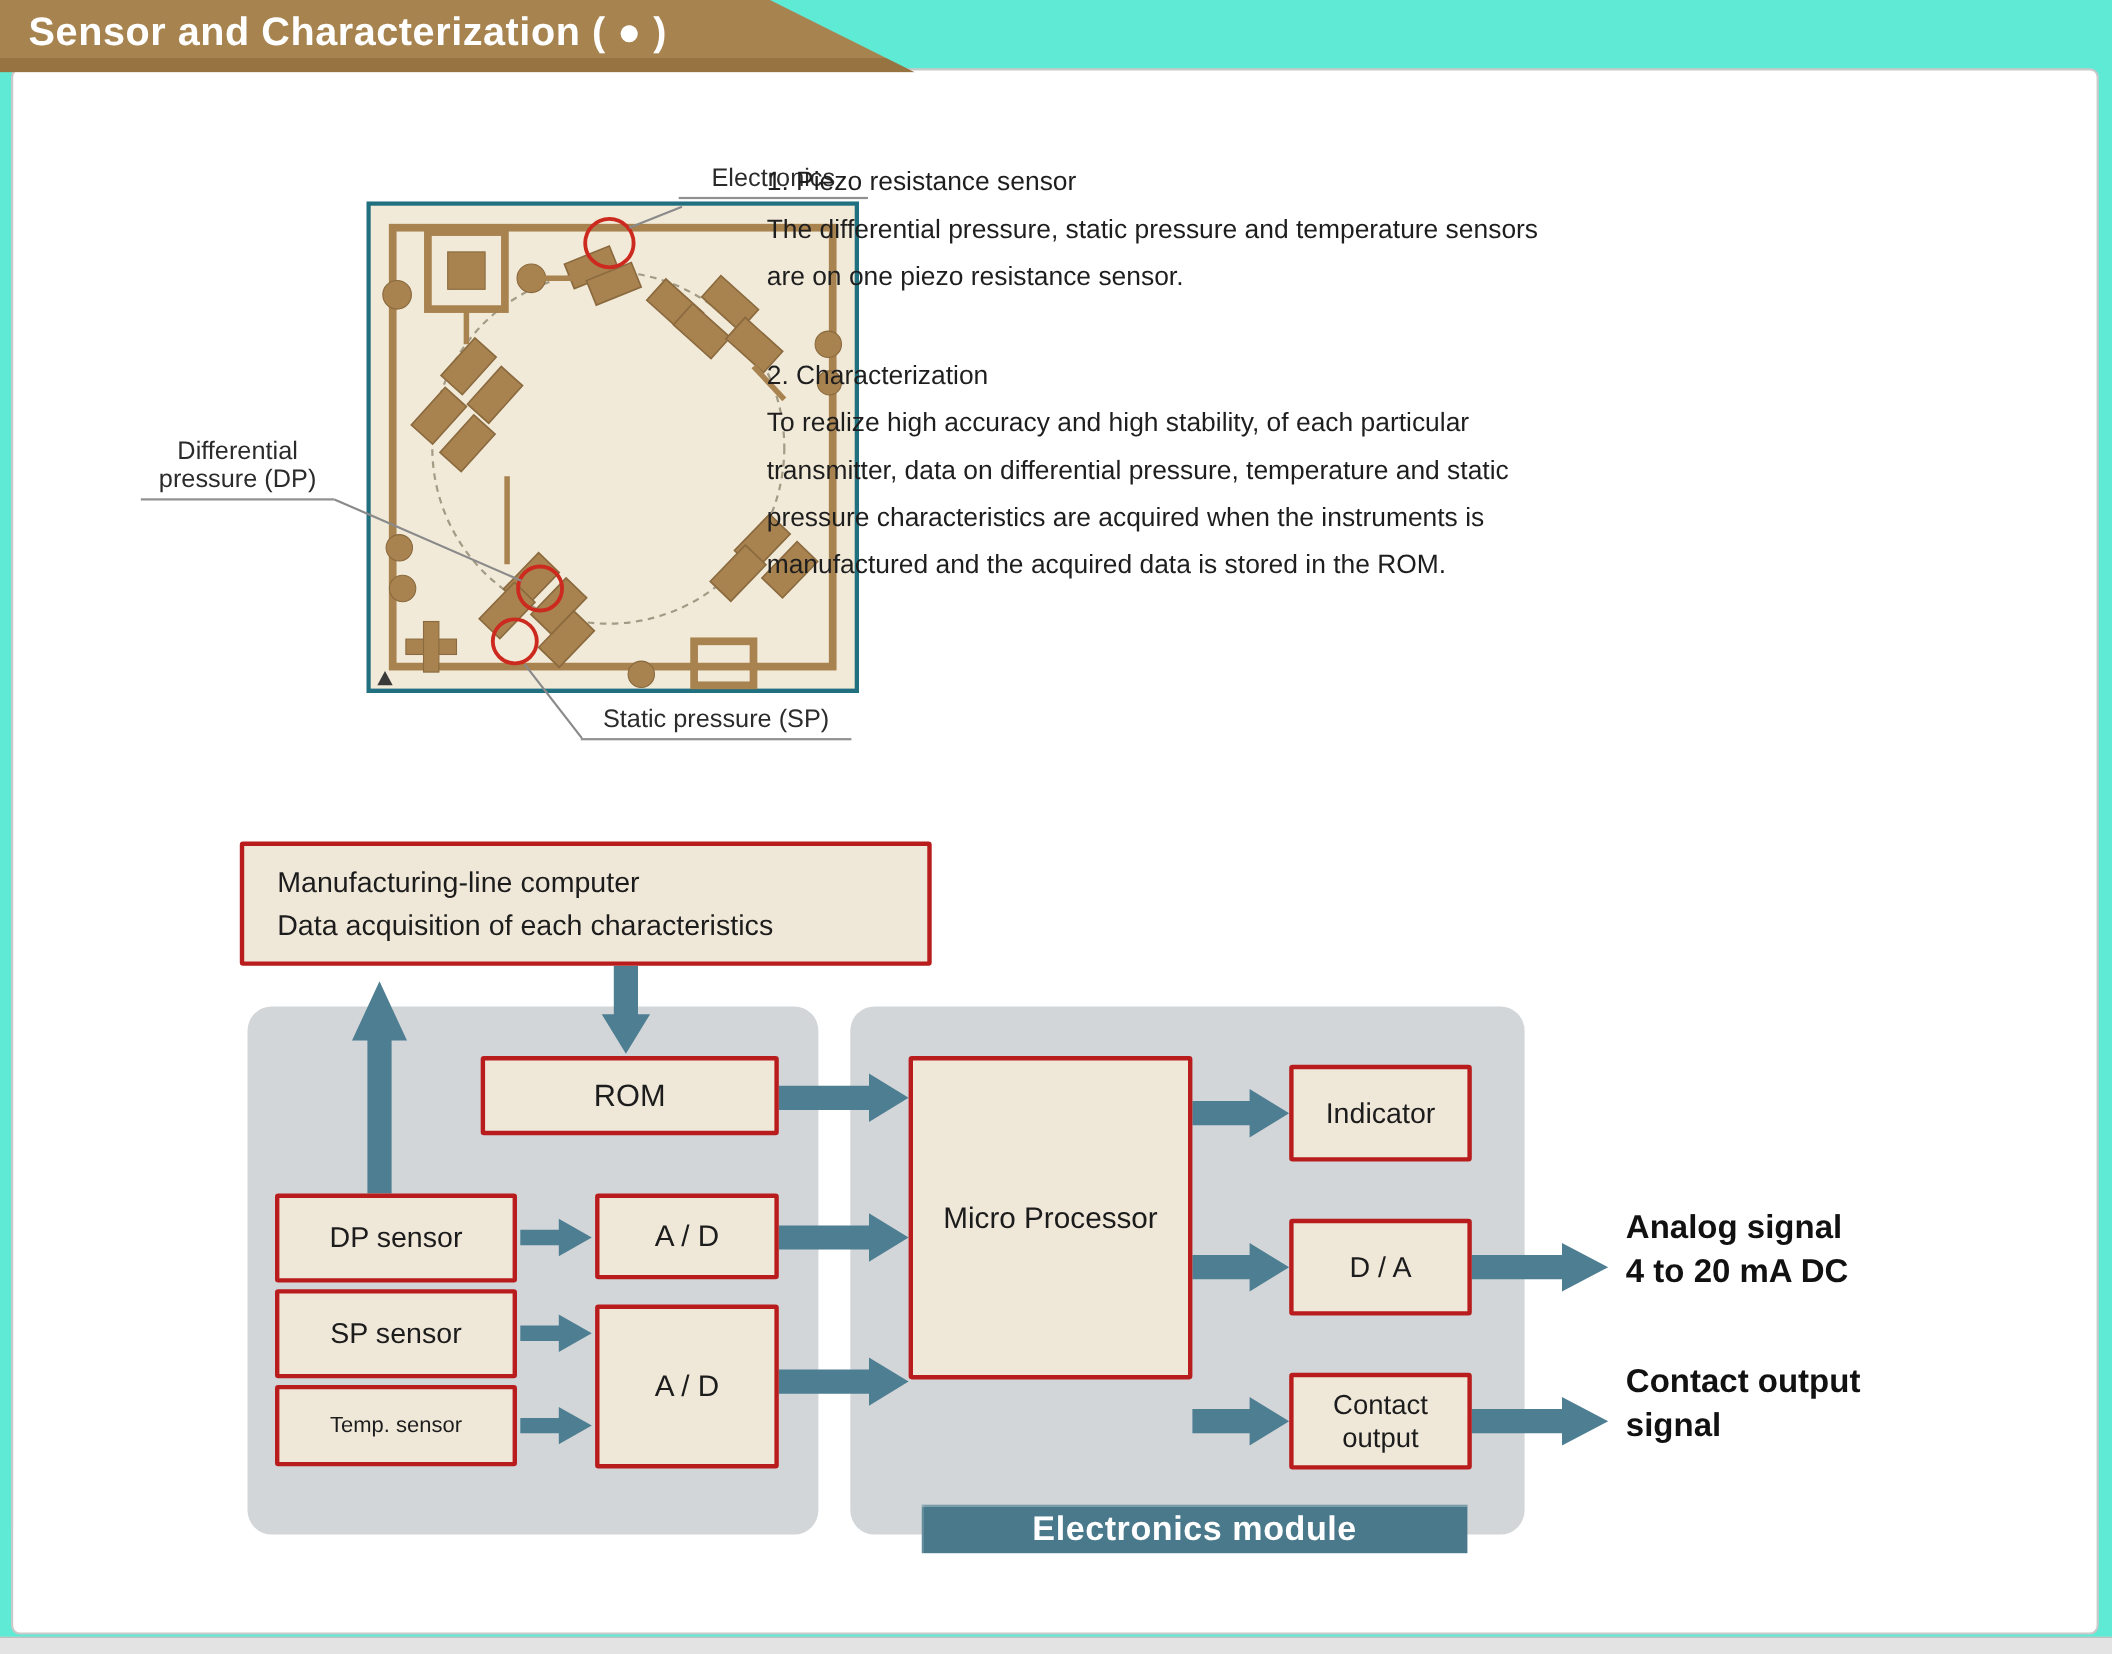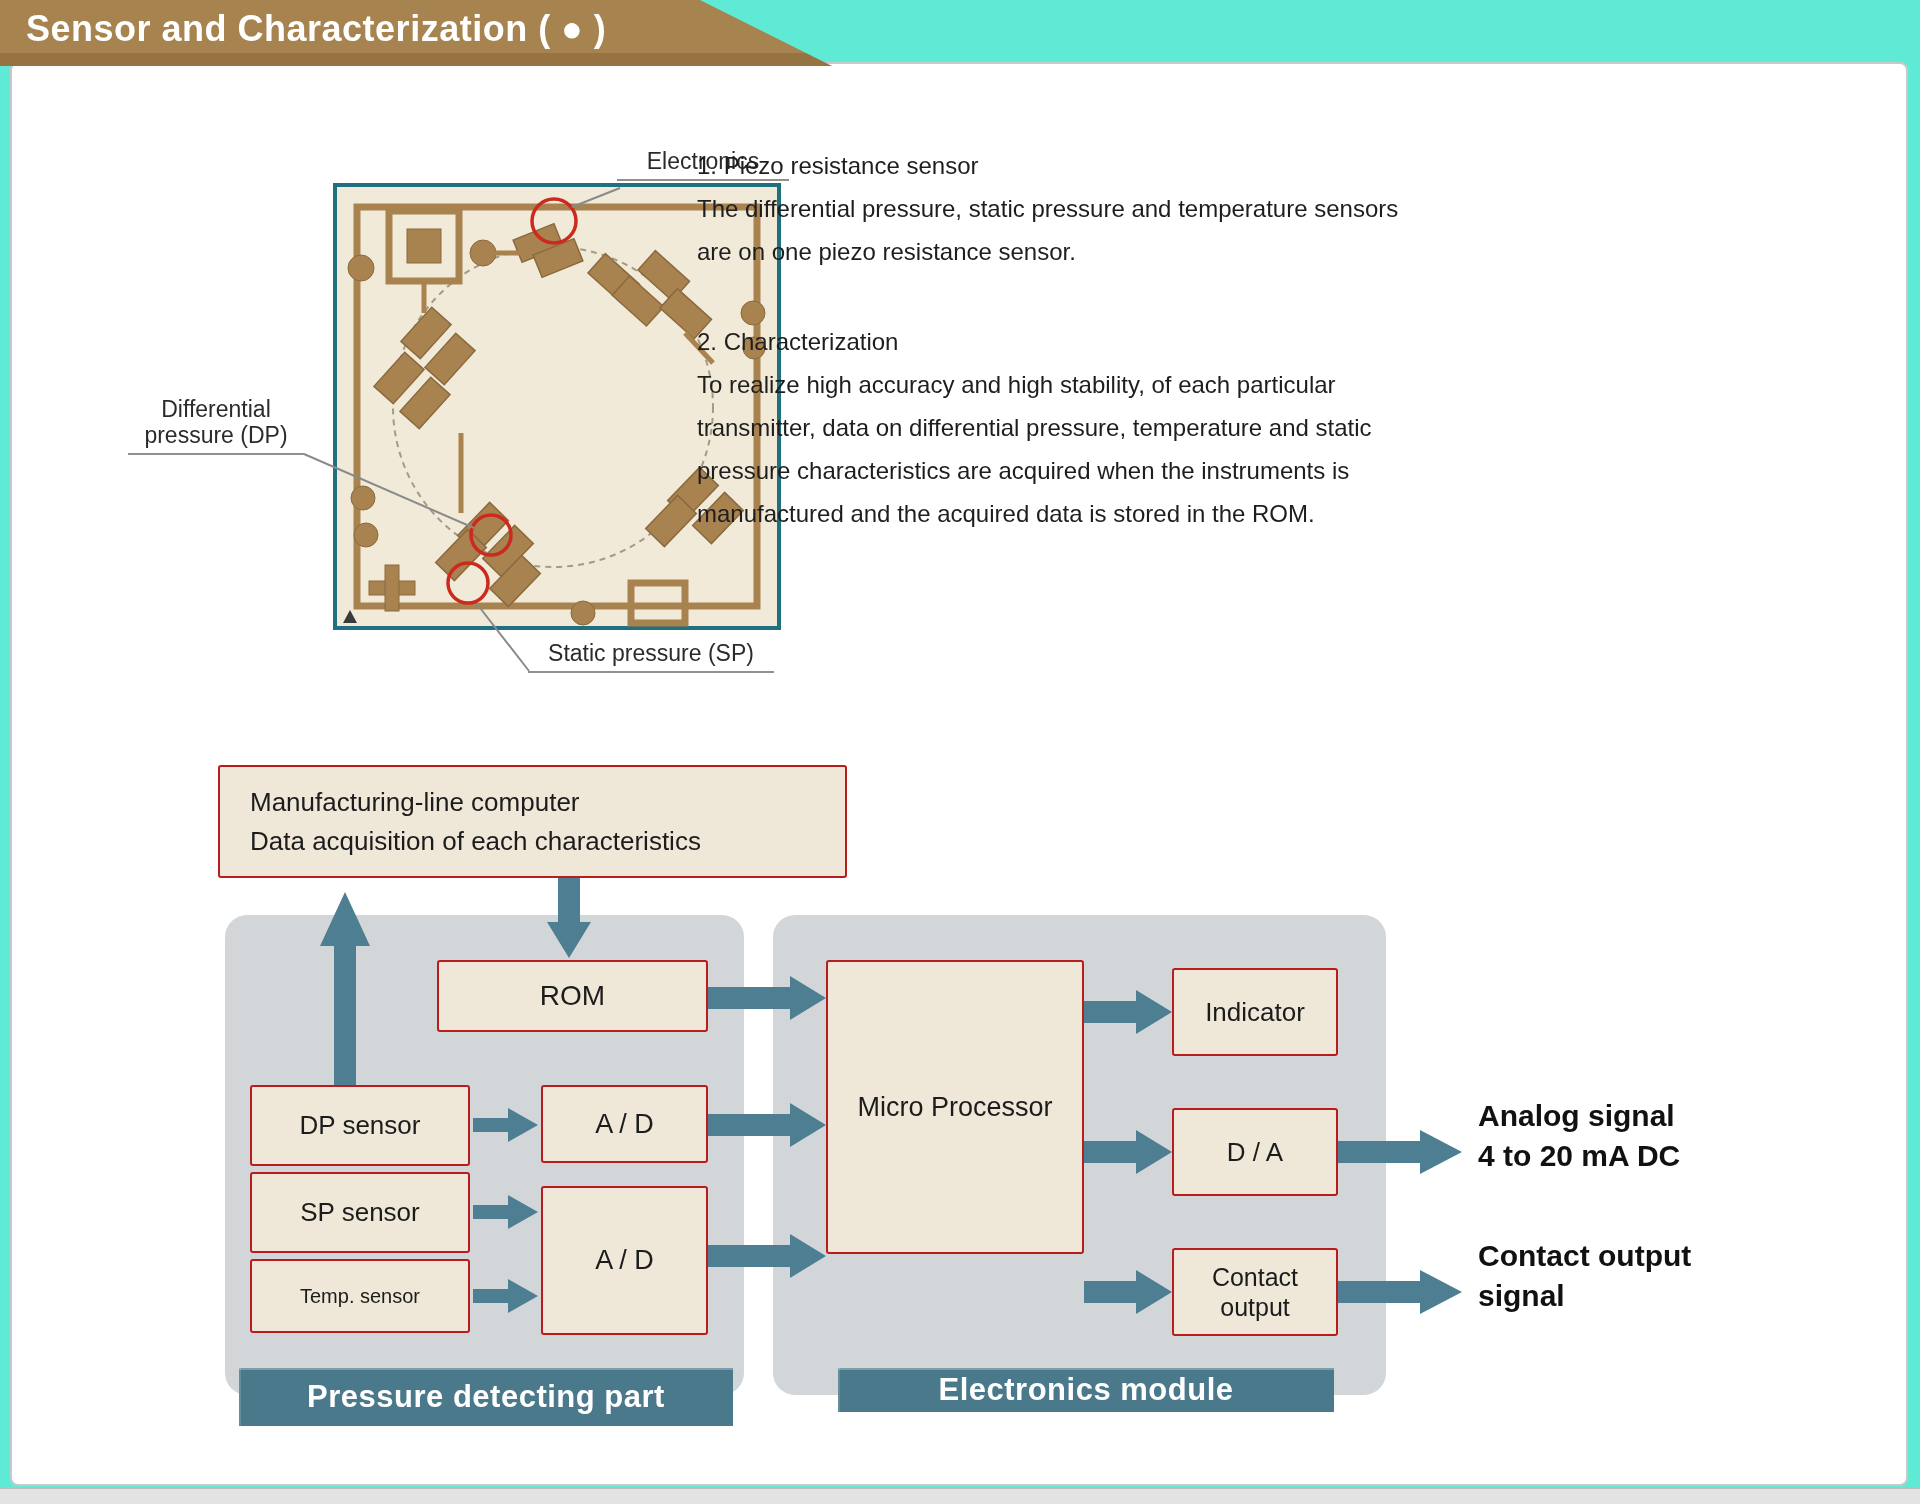--- a/index.html
+++ b/index.html
@@ -23,21 +23,21 @@
                white-space:pre-line; z-index:4; }
 
   
   .text-block { position:absolute; left:697px; width:840px; color:#1e1e1e; font-size:24px; line-height:43px; z-index:4; }
   .text-block .body { white-space:pre-line; }
 
   
   .gray-panel { position:absolute; background:#d3d6d8; border-radius:22px; z-index:2; }
 
   
-  .dbox { position:absolute; background:#efe8d9; border:2px solid #b91c1c; border-radius:3px;
+  .dbox { position:absolute; background:#efe8d9; border:4px solid #b91c1c; border-radius:3px;
           display:flex; align-items:center; justify-content:center; text-align:center;
           color:#1c1c1c; z-index:5; white-space:pre-line; }
   .mfg-box { justify-content:flex-start; text-align:left; padding-left:30px;
              font-size:26px; line-height:39px; white-space:pre-line; }
 
   
   .teal-banner { position:absolute; background:#49798b; color:#ffffff; font-weight:bold; font-size:31px;
                  display:flex; align-items:center; justify-content:center; z-index:6;
                  box-shadow:inset 0 2px 0 rgba(255,255,255,0.28), inset 2px 0 0 rgba(255,255,255,0.15);
                  letter-spacing:0.5px; }
@@ -153,21 +153,20 @@
   <div class="dbox" style="left:1172px; top:968px; width:166px; height:88px; font-size:26px;">Indicator</div>
   <div class="dbox" style="left:1172px; top:1108px; width:166px; height:88px; font-size:26px;">D / A</div>
   <div class="dbox" style="left:1172px; top:1248px; width:166px; height:88px; font-size:25px; line-height:30px;">Contact
 output</div>
 
   <div class="out-label" style="left:1478px; top:1096px;">Analog signal
 4 to 20 mA DC</div>
   <div class="out-label" style="left:1478px; top:1236px;">Contact output
 signal</div>
 
-  <div class="teal-banner" style="left:239px; top:1368px; width:494px; height:58px;">Pressure detecting part</div>
   <div class="teal-banner" style="left:838px; top:1368px; width:496px; height:44px;">Electronics module</div>
 
   <svg class="svg-layer" width="1920" height="1504" viewBox="0 0 1920 1504">
     <g stroke="#8a8a8a" stroke-width="2" fill="none">
       <path d="M572,207 L620,188"></path>
       <path d="M304,454 L474,528"></path>
       <path d="M477,604 L529,671"></path>
     </g>
     <g fill="#4e7e92">
       <path d="M334,1085 V946 H320 L345,892 L370,946 H356 V1085 Z"></path>

